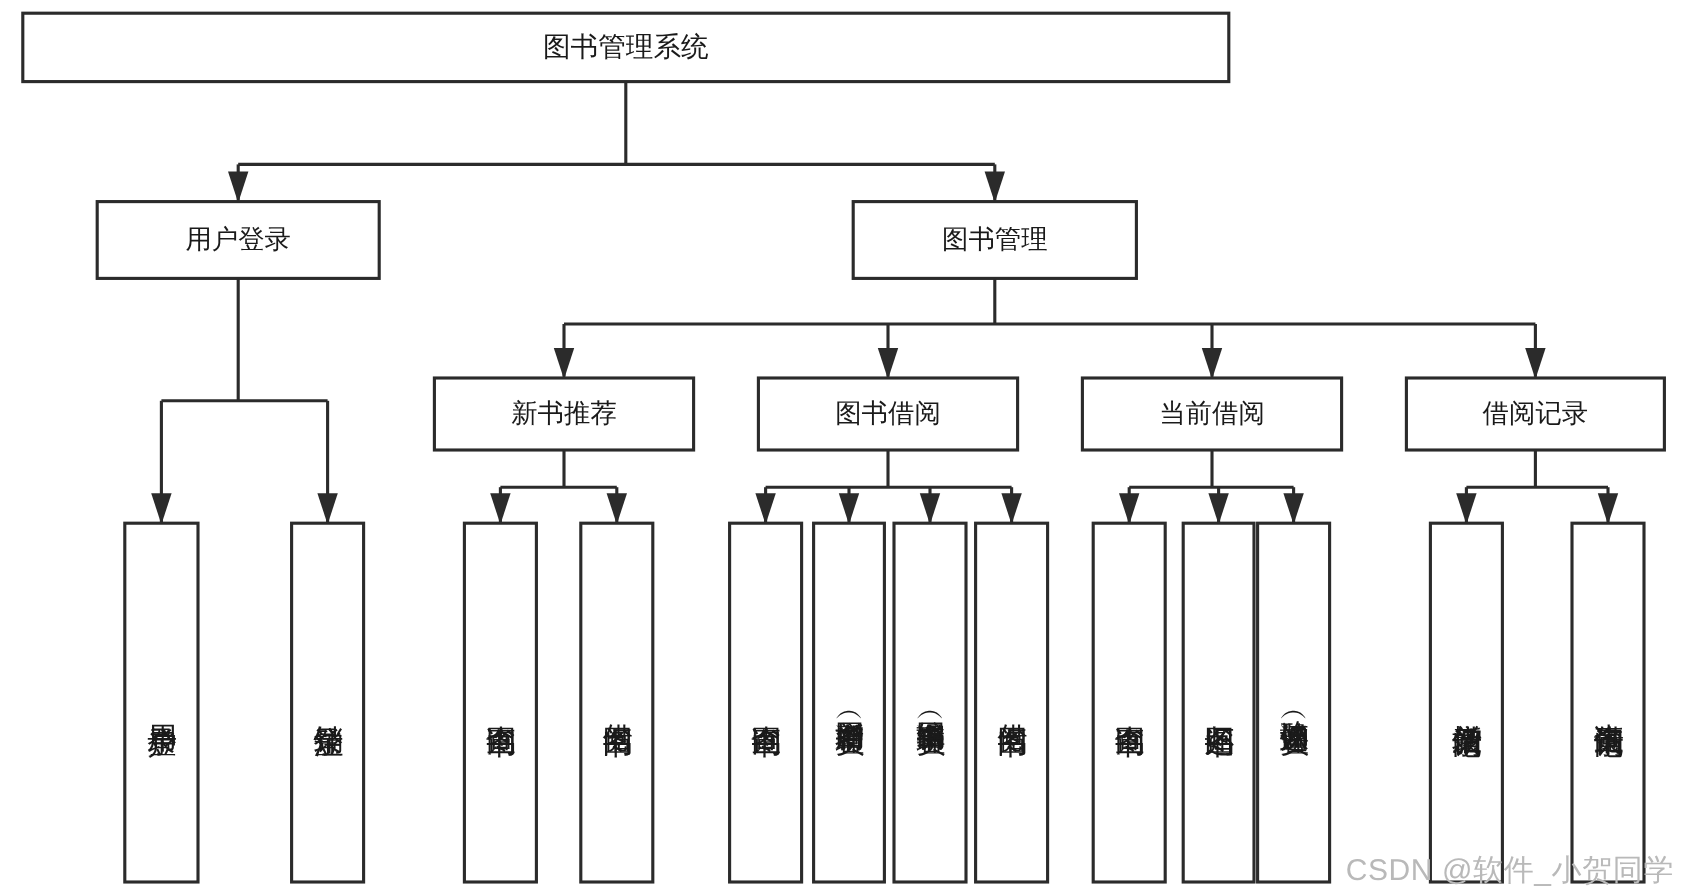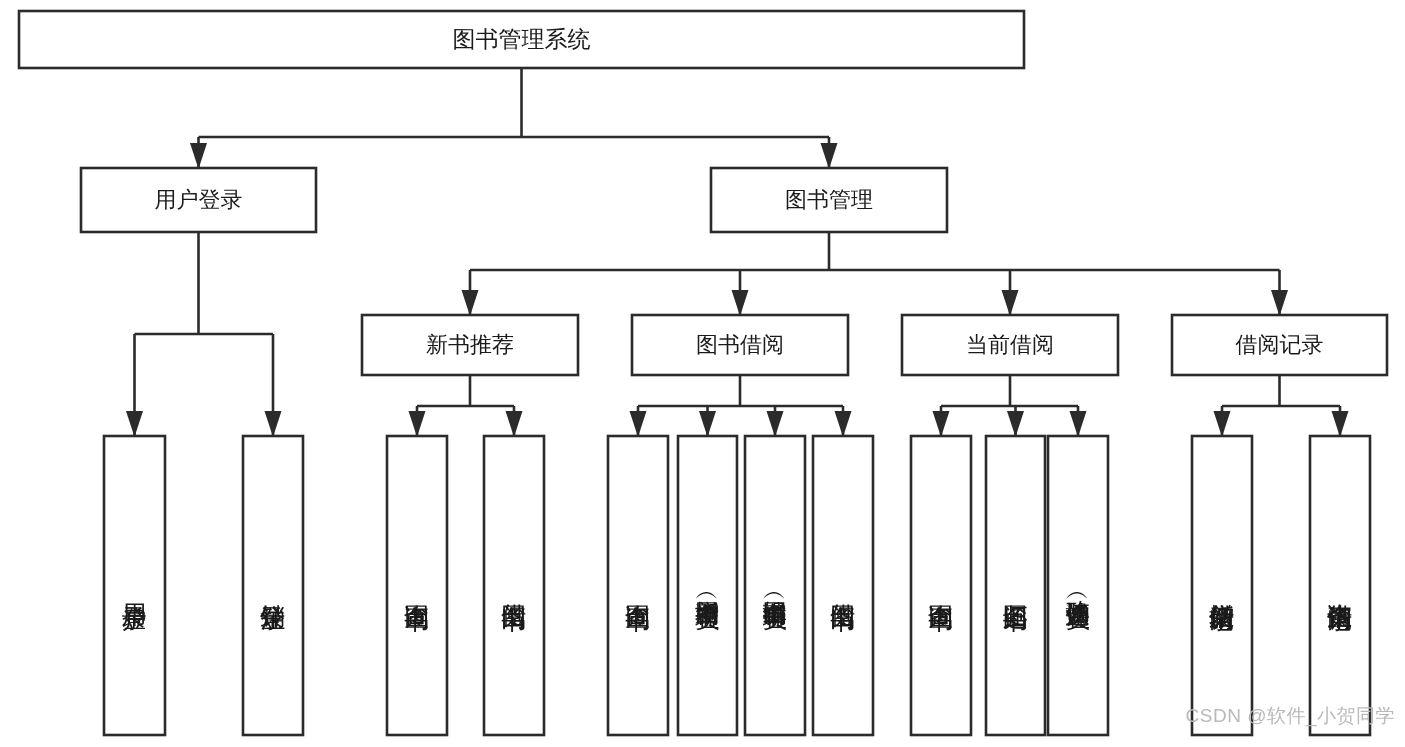--- a/index.html
+++ b/index.html
@@ -70,23 +70,23 @@
     white-space: nowrap;
     text-align: center;
     pointer-events: none;
     display: flex;
     align-items: center;
     justify-content: center;
   }
   .watermark {
     position: absolute;
     right: 10px;
-    bottom: 18px;
-    font-family: "Liberation Sans", "DejaVu Sans", sans-serif;
-    font-size: 19px;
+    bottom: 6px;
+    font-family: "Liberation Sans", "DejaVu Sans", sans-serif;
+    font-size: 25px;
     color: #b9b9b9;
     white-space: nowrap;
     letter-spacing: 0.5px;
   }
 </style>
 </head>
 <body>
 
 <div id="diagram-root">
 

